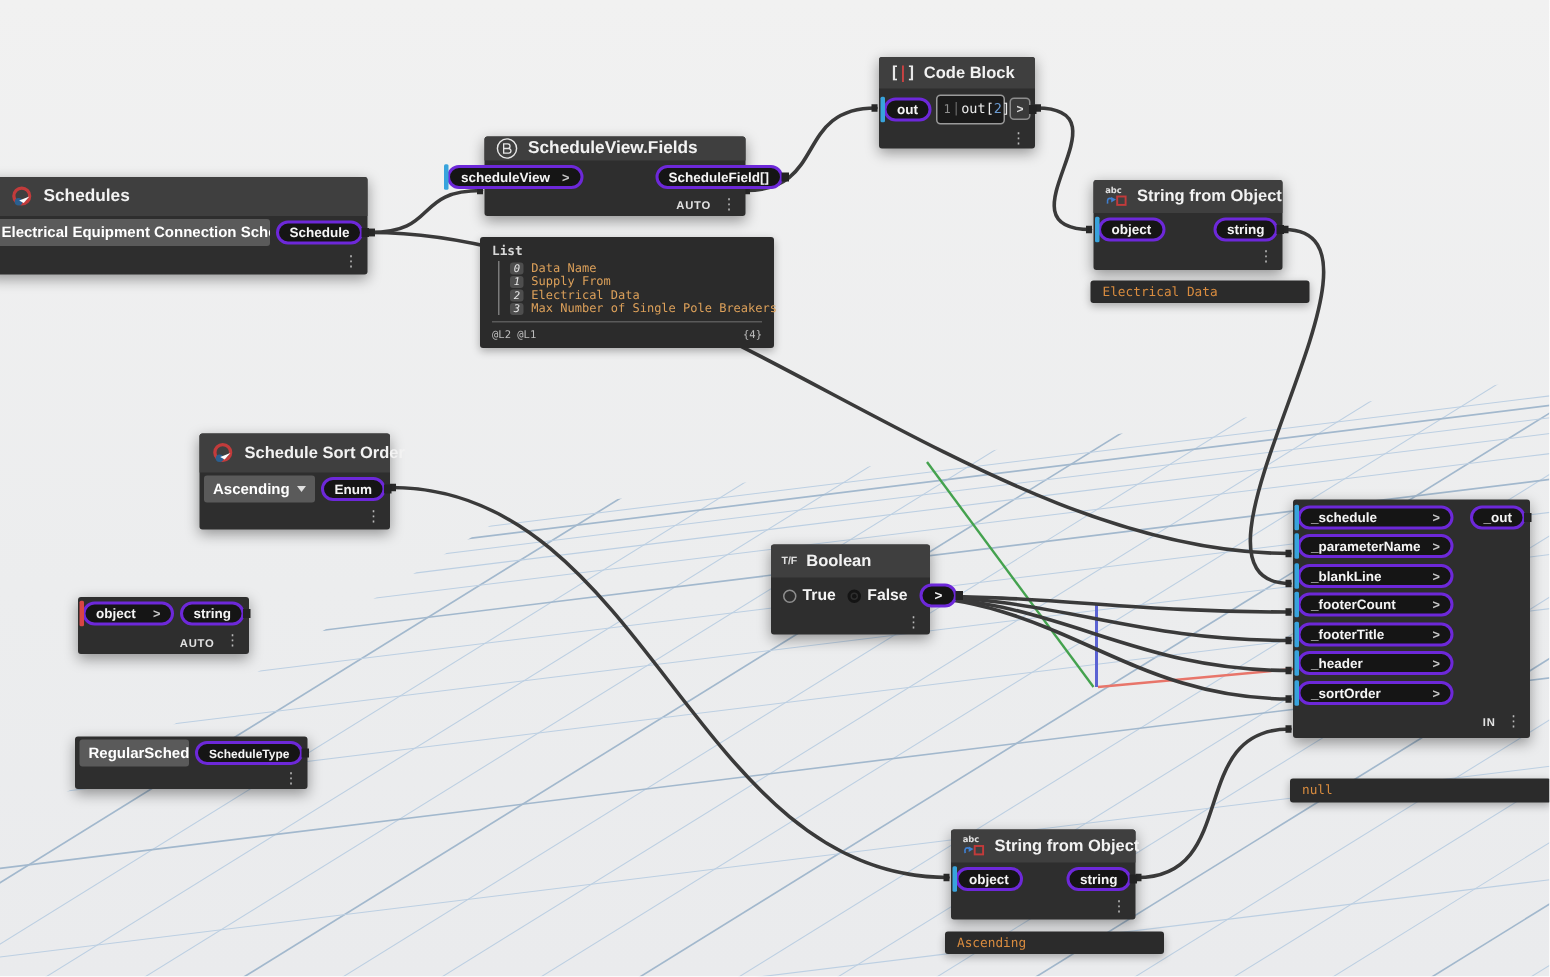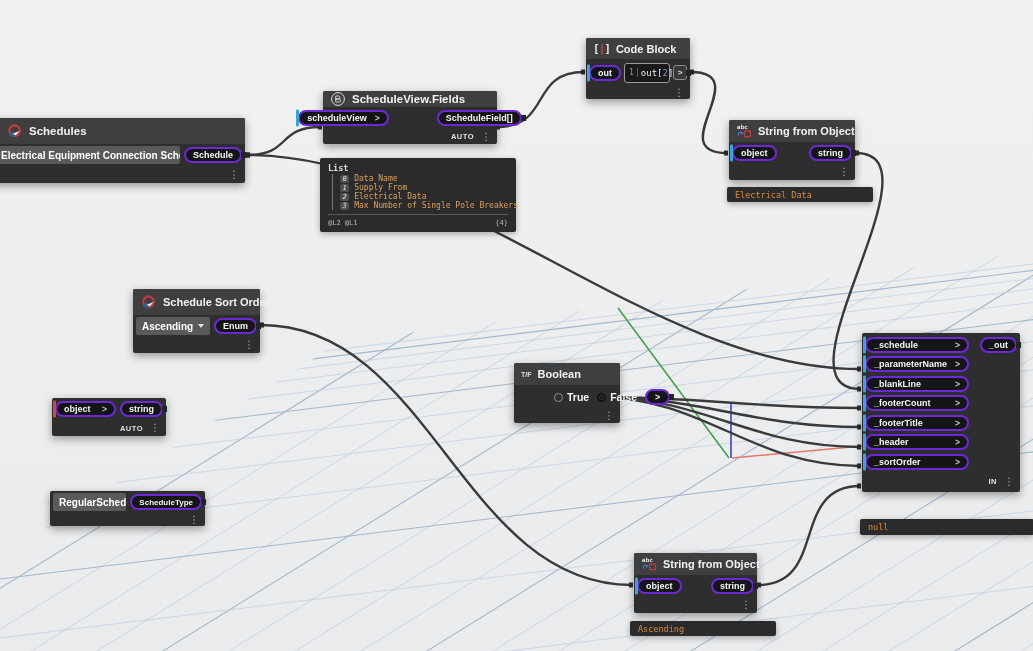--- a/index.html
+++ b/index.html
@@ -380,21 +380,21 @@
 
   <div class="node" style="left:514px;top:363px;width:106px;">
     <div class="node-header" style="height:22px;font-size:11px;">
       <span class="hicon tf-icon">
           <span>T/</span>
           <br>
           <span>F</span>
         </span>
       <span>Boolean</span>
     </div>
-    <div class="ports" style="height:24px;justify-content:flex-start;padding-left:8px;margin-left:32px;">
+    <div class="ports" style="height:24px;justify-content:flex-start;padding-left:8px;">
       <span style="display:flex;align-items:center;">
         <span class="radio"></span>
         <span class="bool-label">True</span>
         <span class="radio sel"></span>
         <span class="bool-label">False</span>
       </span>
       <div class="port-row" style="width:auto;">
         <div class="pill" style="padding:0 8px;">
             <span>&gt;</span>
           </div>

